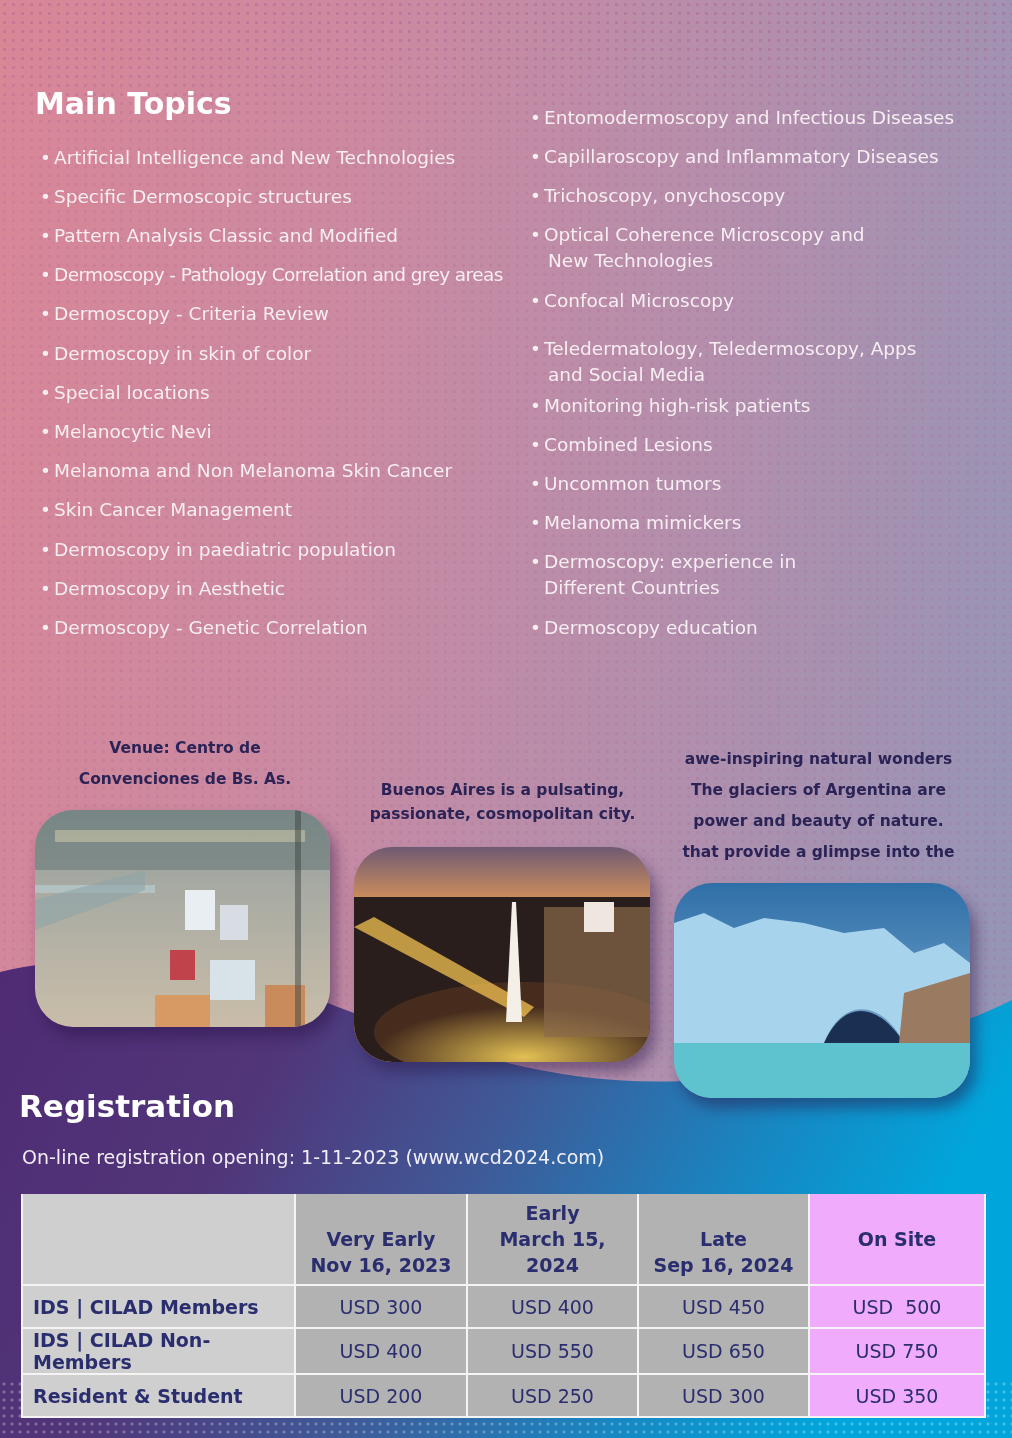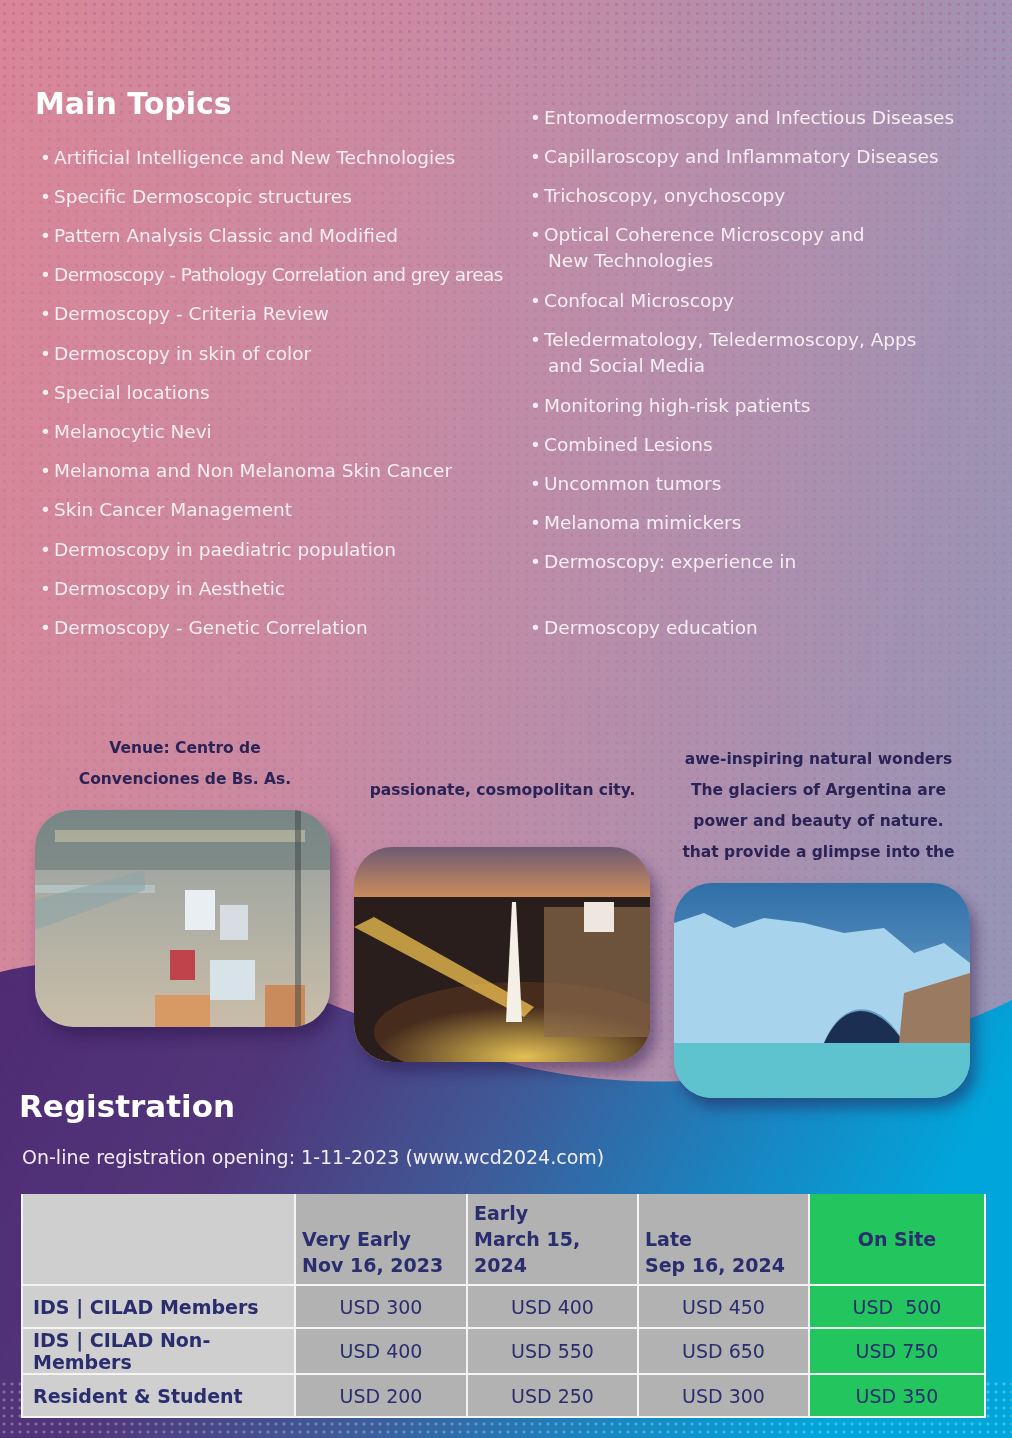--- a/index.html
+++ b/index.html
@@ -54,26 +54,26 @@
   .reg-title { left: 19px; top: 1088px; font-size: 31px; }
   .reg-sub { position: absolute; left: 22px; top: 1146px; color: #f2eef7; font-size: 19px; }
 
   table.prices {
     position: absolute; left: 21px; top: 1194px; width: 963px; height: 196px;
     border-collapse: collapse; color: #2a2d6e; table-layout: fixed;
   }
   table.prices td, table.prices th {
     border: 2px solid #f4f4f4; font-size: 19px; text-align: center; vertical-align: middle;
   }
-  table.prices th { font-weight: bold; text-align: left; padding: 6px 6px; line-height: 26px; vertical-align: bottom; }
+  table.prices th { font-weight: bold; text-align: center; padding: 6px 6px; line-height: 26px; vertical-align: bottom; }
   table.prices th.onsite { text-align: center; vertical-align: middle; }
   table.prices td.rowlabel { text-align: left; font-weight: bold; padding-left: 10px; background: #cfcfcf; }
   .c0 { background: #cfcfcf; }
   .c1, .c2, .c3 { background: #b2b2b2; }
-  .c4 { background: #22c55e; }
+  .c4 { background: #f0abfc; }
   table.prices tr { height: 43px; }
   table.prices tr.head { height: 66px; }
   table.prices tr:first-child th, table.prices tr:first-child td { border-top: none; }
 </style>
 </head>
 <body>
 
 <div class="dots"></div>
 <div class="dots-top"></div>
 
@@ -108,34 +108,35 @@
   <li style="top:576px"><span class="bullet">•</span><span>Dermoscopy in Aesthetic</span></li>
   <li style="top:615px"><span class="bullet">•</span><span>Dermoscopy - Genetic Correlation</span></li>
 </ul>
 
 <ul class="topics topics-right">
   <li style="top:105px"><span class="bullet">•</span><span>Entomodermoscopy and Infectious Diseases</span></li>
   <li style="top:144px"><span class="bullet">•</span><span>Capillaroscopy and Inflammatory Diseases</span></li>
   <li style="top:183px"><span class="bullet">•</span><span>Trichoscopy, onychoscopy</span></li>
   <li style="top:222px"><span class="bullet">•</span><span>Optical Coherence Microscopy and</span><span class="cont">New Technologies</span></li>
   <li style="top:288px"><span class="bullet">•</span><span>Confocal Microscopy</span></li>
-  <li style="top:327px"><span class="bullet">•</span><span>Teledermatology, Teledermoscopy, Apps</span><span class="cont">and Social Media</span></li>
+  <li style="top:336px"><span class="bullet">•</span><span>Teledermatology, Teledermoscopy, Apps</span><span class="cont">and Social Media</span></li>
   <li style="top:393px"><span class="bullet">•</span><span>Monitoring high-risk patients</span></li>
   <li style="top:432px"><span class="bullet">•</span><span>Combined Lesions</span></li>
   <li style="top:471px"><span class="bullet">•</span><span>Uncommon tumors</span></li>
   <li style="top:510px"><span class="bullet">•</span><span>Melanoma mimickers</span></li>
-  <li style="top:549px"><span class="bullet">•</span><span>Dermoscopy: experience in</span></li>
+  <li style="top:549px"><span class="bullet">•</span><span>Dermoscopy: experience in</span><span class="cont" style="padding-left:14px">Different Countries</span></li>
   <li style="top:615px"><span class="bullet">•</span><span>Dermoscopy education</span></li>
 </ul>
 
 <div class="caption" style="left:40px; top:733px; width:290px;">
   <div>Venue: Centro de</div>
   <div>Convenciones de Bs. As.</div>
 </div>
 <div class="caption mid" style="left:355px; top:778px; width:295px;">
+  <div>Buenos Aires is a pulsating,</div>
   <div>passionate, cosmopolitan city.</div>
 </div>
 <div class="caption" style="left:670px; top:744px; width:297px;">
   <div>awe-inspiring natural wonders</div>
   <div>The glaciers of Argentina are</div>
   <div>power and beauty of nature.</div>
   <div>that provide a glimpse into the</div>
 </div>
 
 <div class="photo" style="left:35px; top:810px; width:295px; height:217px;">

